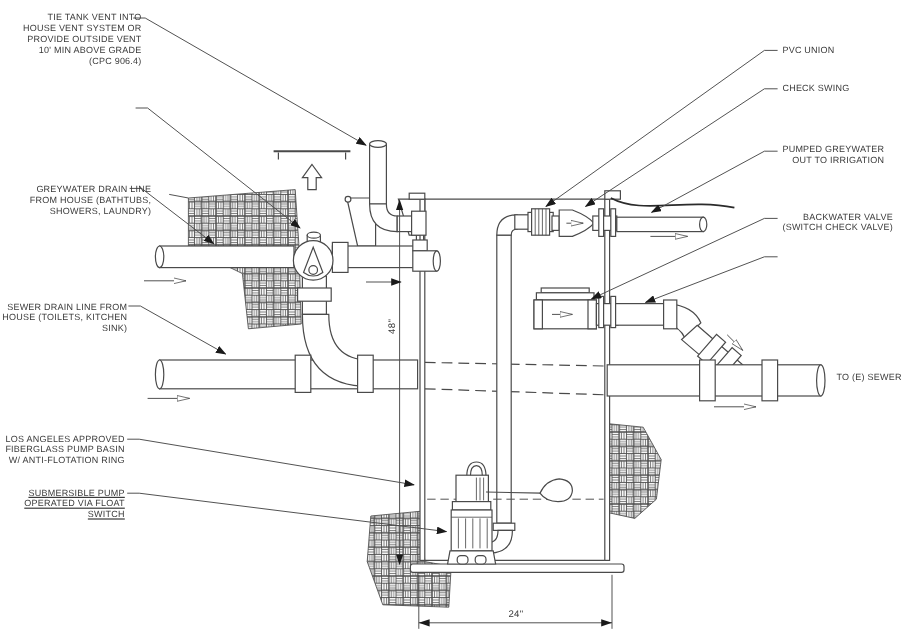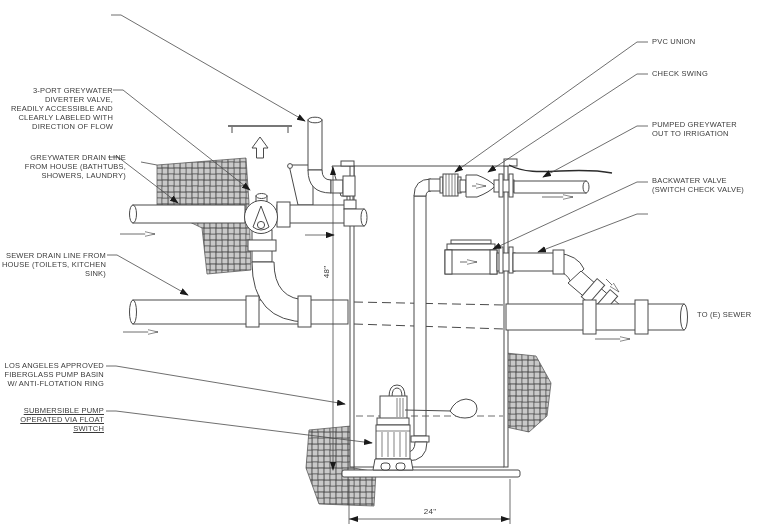--- a/index.html
+++ b/index.html
@@ -7,21 +7,21 @@
     position:relative;width:768px;height:531px;background:#ffffff;overflow:hidden;
     font-family:"Liberation Sans","DejaVu Sans",sans-serif;
   }
   svg{position:absolute;left:0;top:0;}
   .lbl{
     position:absolute;
     font-size:7.5px;line-height:9px;letter-spacing:0.2px;
     color:#3a3a3a;white-space:pre-line;
   }
   .lbl.right-align{text-align:right;}
-  .lbl.left-align{text-align:left;}
+  .lbl.left-align{text-align:right;}
   .dim-text{font-size:8px;fill:#3a3a3a;letter-spacing:0.3px;}
 </style>
 </head>
 <body>
 
 <div class="canvas">
 
 <svg width="768" height="531" viewBox="0 0 768 531">
   <defs>
     <marker id="lead" orient="auto" markerWidth="11" markerHeight="8" refX="10" refY="4">
@@ -241,25 +241,25 @@
   <g stroke="#4a4a4a" stroke-width="0.8" fill="none">
     <path d="M120,234 H155" marker-end="url(#flow)"></path>
     <path d="M123,332 H158" marker-end="url(#flow)"></path>
     <path d="M305,235 L334,235" marker-end="url(#lead)"></path>
     <path d="M542,197 H573" marker-end="url(#flow)"></path>
     <path d="M606,279 L619,292" marker-end="url(#flow)"></path>
     <path d="M595,339 H630" marker-end="url(#flow)"></path>
   </g>
 </svg>
 
-  <div class="lbl right-align" style="right:655px;top:86px;">3-PORT GREYWATER
-DIVERTER VALVE,
-READILY ACCESSIBLE AND
-CLEARLY LABELED WITH
-DIRECTION OF FLOW</div>
+  <div class="lbl right-align" style="right:650px;top:10px;">TIE TANK VENT INTO
+HOUSE VENT SYSTEM OR
+PROVIDE OUTSIDE VENT
+10' MIN ABOVE GRADE
+(CPC 906.4)</div>
   <div class="lbl right-align" style="right:642px;top:153px;">GREYWATER DRAIN LINE
 FROM HOUSE (BATHTUBS,
 SHOWERS, LAUNDRY)</div>
   <div class="lbl right-align" style="right:664px;top:361px;">LOS ANGELES APPROVED
 FIBERGLASS PUMP BASIN
 W/ ANTI-FLOTATION RING</div>
   <div class="lbl right-align" style="right:662px;top:251px;">SEWER DRAIN LINE FROM
 HOUSE (TOILETS, KITCHEN
 SINK)</div>
   <div class="lbl right-align" style="right:664px;top:406px;text-decoration:underline;">SUBMERSIBLE PUMP

